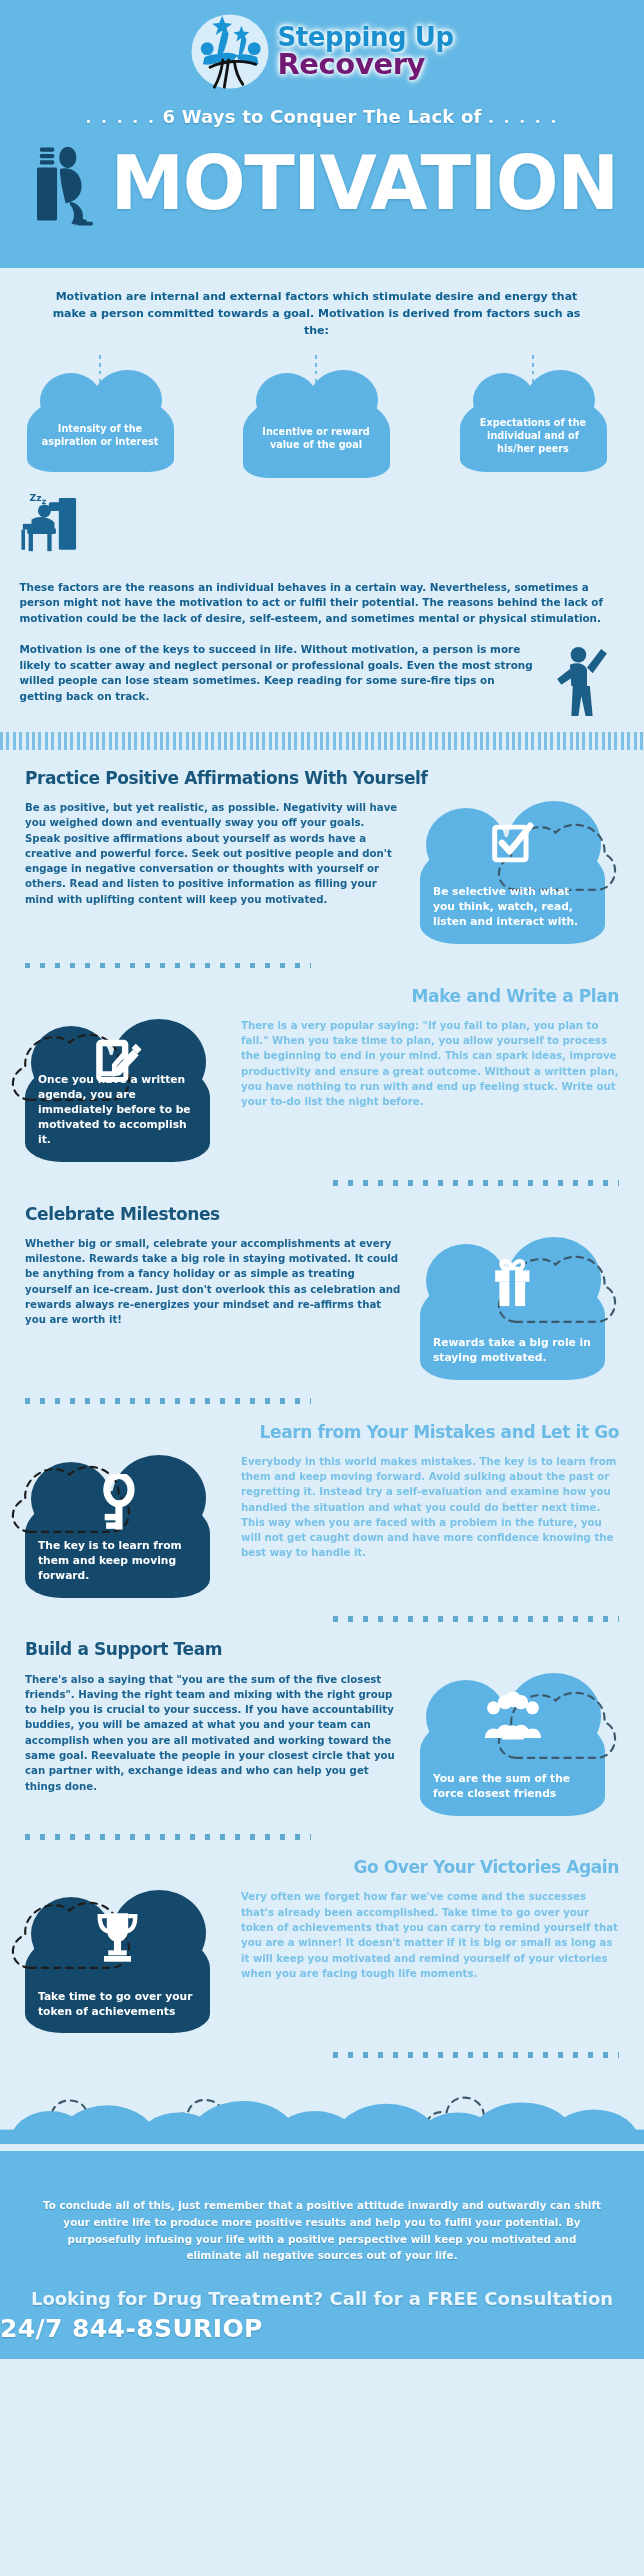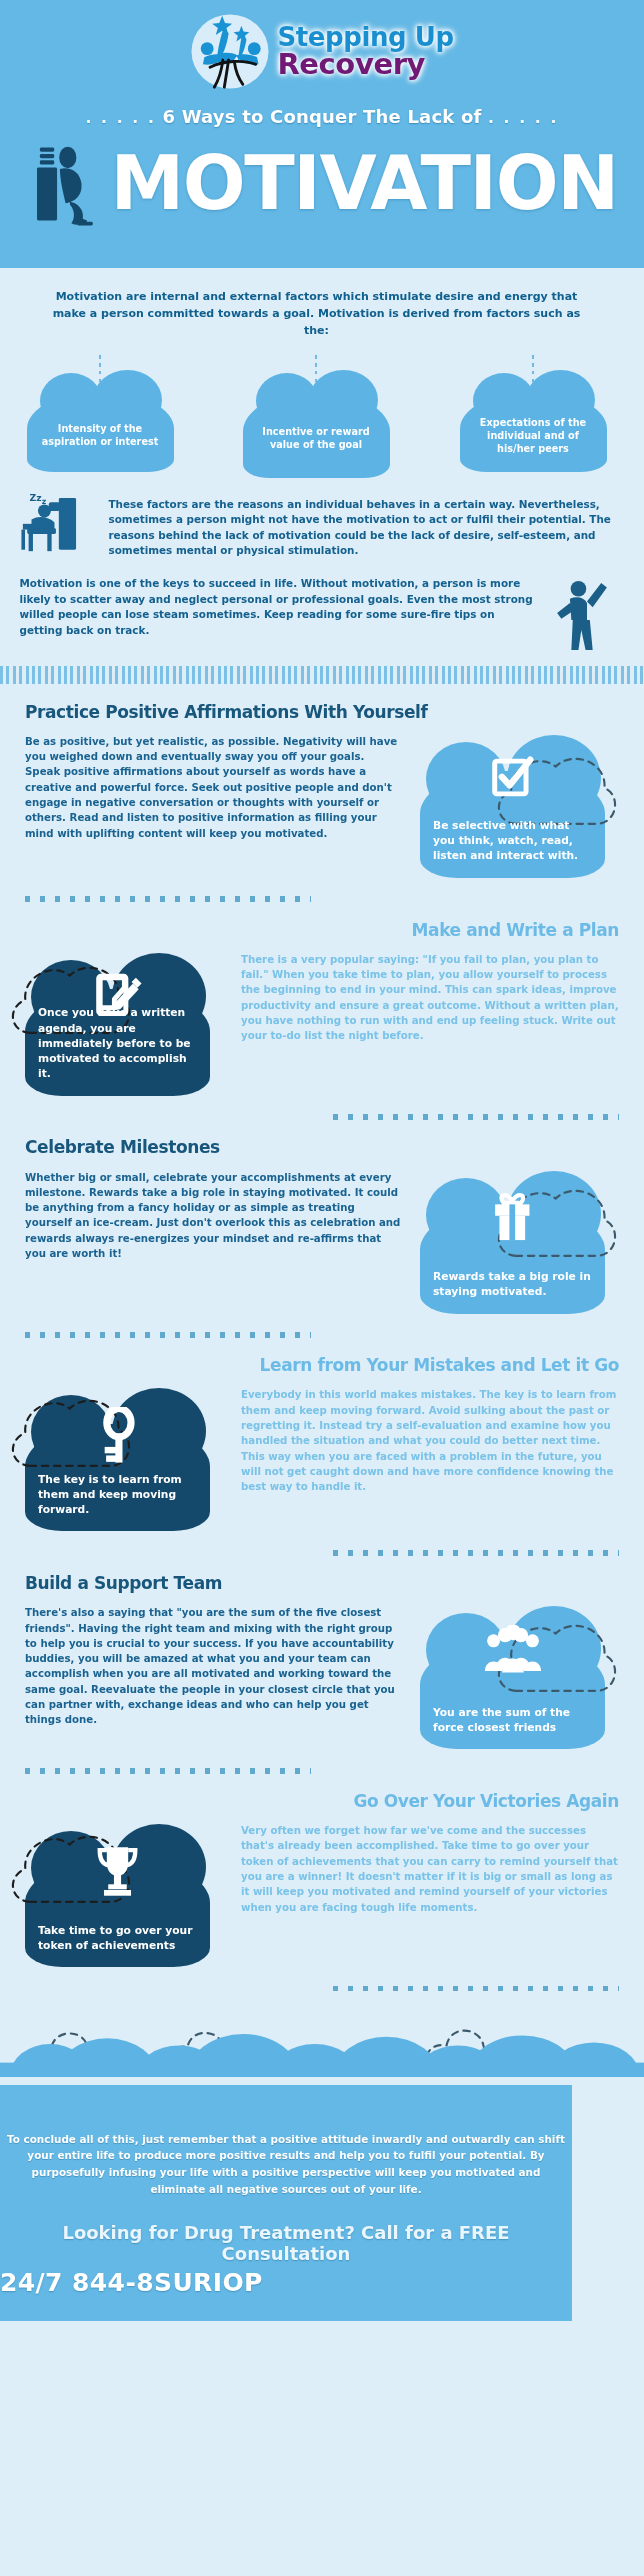--- a/index.html
+++ b/index.html
@@ -85,21 +85,21 @@
   .cloudlet:before { width:62px; height:56px; top:-18.6px; left:13px; }
   .cloudlet:after  { width:69px; height:60px; top:-21.5px; right:11.4px; }
   .cloudlet span {
     position:relative; z-index:2; color:#ffffff; font-size:9.7px;
     font-weight:bold; line-height:1.35;
   }
   .f1 { left:0; }  .f2 { left:216px; } .f3 { left:433px; }
   .f2 .cloudlet { min-height:86px; }
 
   
-  .beh-row { position:relative; width:594px; margin:11.4px auto 0 auto; display:flex; gap:20px; }
+  .beh-row { position:relative; width:594px; margin:11.4px auto 0 auto; display:flex; gap:14px;flex-direction:column; }
   .beh-icon { width:69px; flex:0 0 69px; position:relative; }
   .zzz { position:absolute; top:-2.9px; left:10px; color:#1a5f86; font-weight:bold; font-size:9.3px; }
   .beh-text { color:#14608f; font-size:10.4px; font-weight:bold; line-height:1.5; padding-top:1.4px; }
 
   .keys-row { position:relative; width:594px; margin:15.7px auto 0 auto; display:flex; gap:13px; }
   .keys-text { flex:1; color:#14608f; font-size:10.4px; font-weight:bold; line-height:1.5; }
   .cheer { width:64px; flex:0 0 64px; }
 
   .comb-sep {
     width:644px; height:18.6px; margin:11.4px 0 0 0;
@@ -146,21 +146,21 @@
 
   .dotline {
     width:100%; height:5.7px; margin:18.6px 0 0 0;
     background:repeating-linear-gradient(to right,#5fa9cf 0 5px, transparent 5px 15px);
     background-size:15px 5.7px;
   }
   .dotline.sm { width:286px; }
   .dotline.r  { margin-left:auto; }
 
   
-  .footer { position:relative; width:572px; background:#63b8e5; padding:46px 0 24px 0; margin-top:7.2px; }
+  .footer { position:relative; width:644px; background:#63b8e5; padding:46px 0 16px 0; margin-top:7.2px; }
   .conclusion {
     width:558px; margin:0 auto; text-align:center; color:#ffffff;
     font-size:10.4px; font-weight:bold; line-height:1.62;
     text-shadow:0 0.7px 0.7px rgba(20,80,120,.35);
   }
   .cta {
     margin-top:24px; text-align:center; color:#eaf6fd;
     font-size:18px; font-weight:bold;
     text-shadow:0 0.7px 1.4px rgba(20,80,120,.35);
   }

